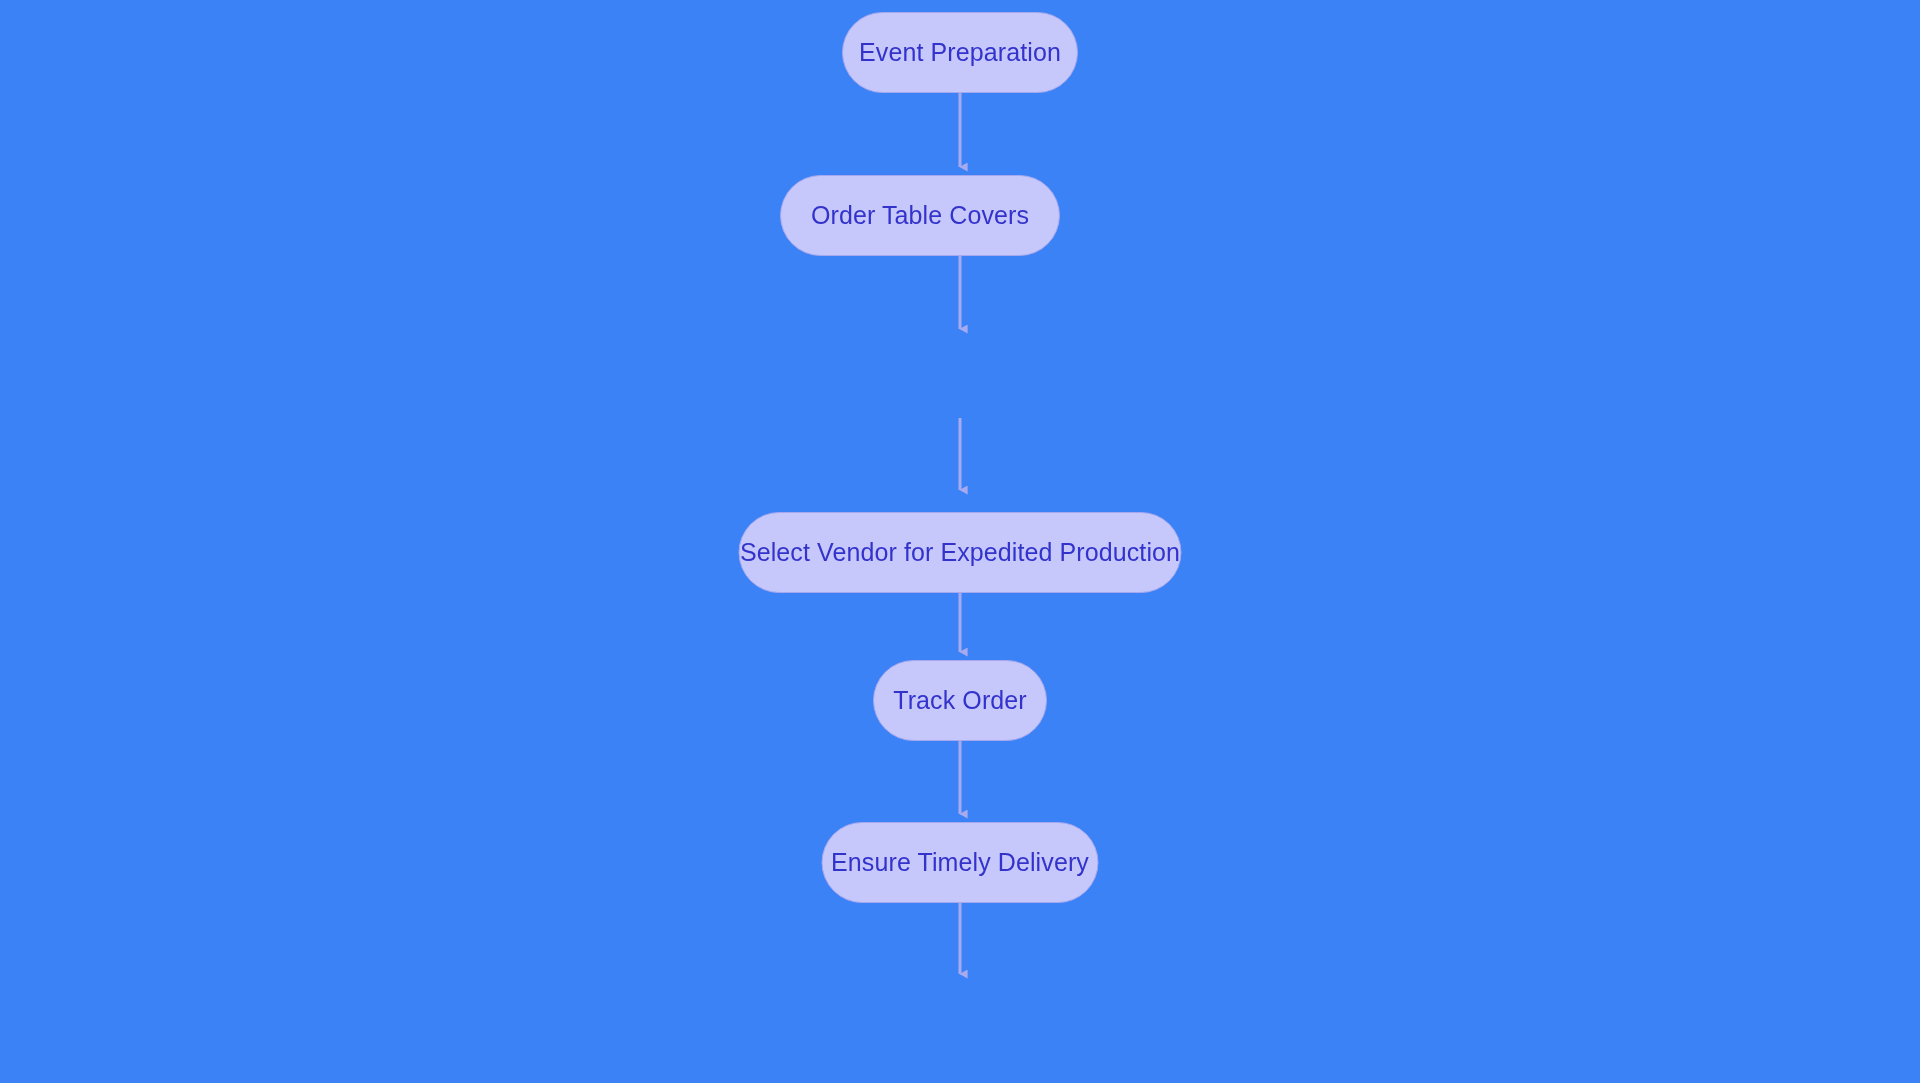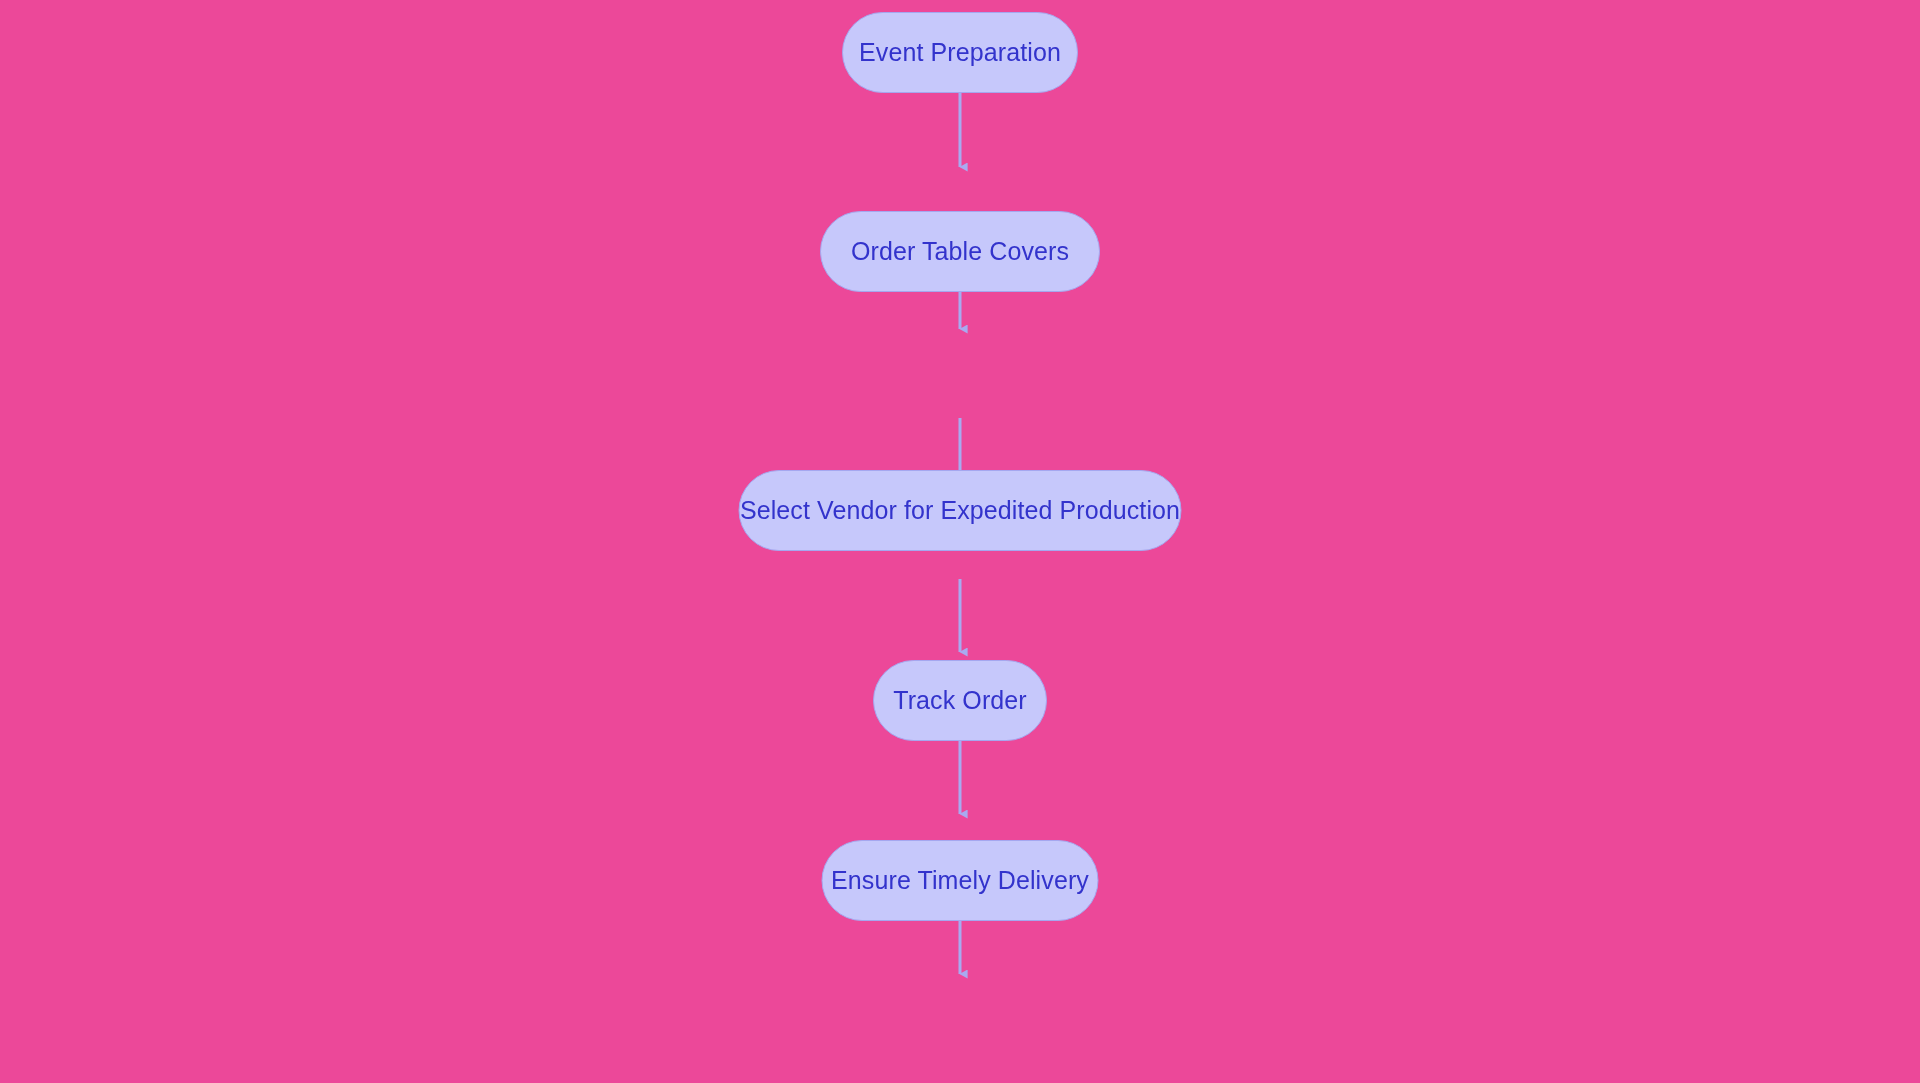--- a/index.html
+++ b/index.html
@@ -12,21 +12,21 @@
     width: 1920px;
     height: 1083px;
     overflow: hidden;
     font-family: "Liberation Sans", sans-serif;
   }
 
   #flow-canvas {
     position: relative;
     width: 1920px;
     height: 1083px;
-    background: #ec4899;
+    background: #3b82f6;
   }
 
   
   #connector-layer {
     position: absolute;
     left: 0;
     top: 0;
     width: 1920px;
     height: 1083px;
     pointer-events: none;
@@ -60,25 +60,25 @@
     font-size: 25px;
     font-weight: 400;
     line-height: 1;
     letter-spacing: 0.1px;
     white-space: nowrap;
     user-select: none;
   }
 
   
   .node-0 { left: 960px; top: 12px;   width: 236px; }
-  .node-1 { left: 960px; top: 175px;  width: 280px; margin-top: 36px; }
+  .node-1 { left: 920px; top: 175px;  width: 280px; }
   .node-2 { left: 960px; top: 337px;  width: 431px; }
-  .node-3 { left: 960px; top: 470px;  width: 443px; text-align: center; }
+  .node-3 { left: 960px; top: 512px;  width: 443px; text-align: center; }
   .node-4 { left: 960px; top: 660px;  width: 174px; }
-  .node-5 { left: 960px; top: 822px;  width: 277px; margin-top: 18px; }
+  .node-5 { left: 960px; top: 822px;  width: 277px; }
   .node-6 { left: 960px; top: 982px;  width: 205px; }
 </style>
 </head>
 <body>
 
 <div id="flow-canvas">
 
   <svg id="connector-layer" viewBox="0 0 1920 1083" width="1920" height="1083" xmlns="http://www.w3.org/2000/svg">
     <defs>
       <marker id="arrowhead" markerWidth="9" markerHeight="9" refX="4.5" refY="7.6" orient="auto" markerUnits="userSpaceOnUse">

